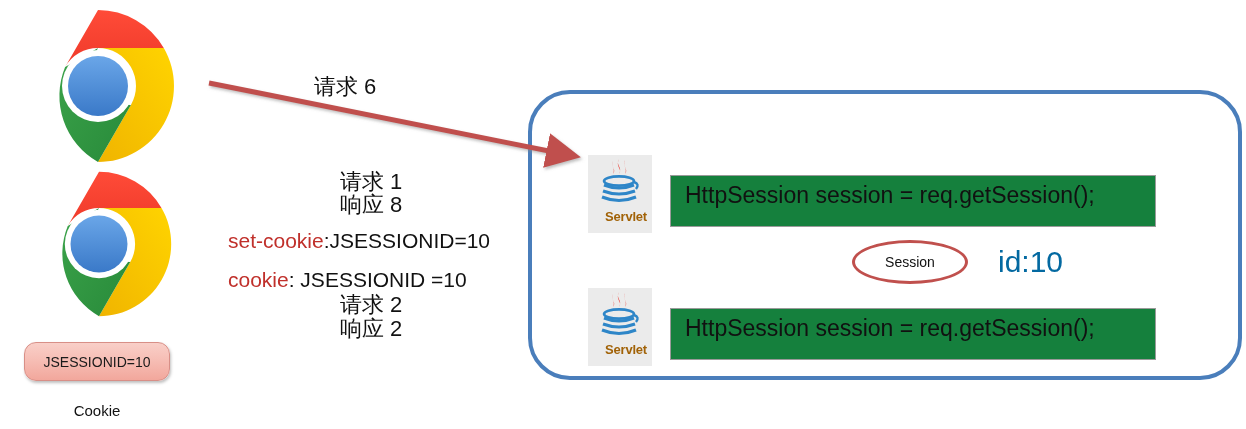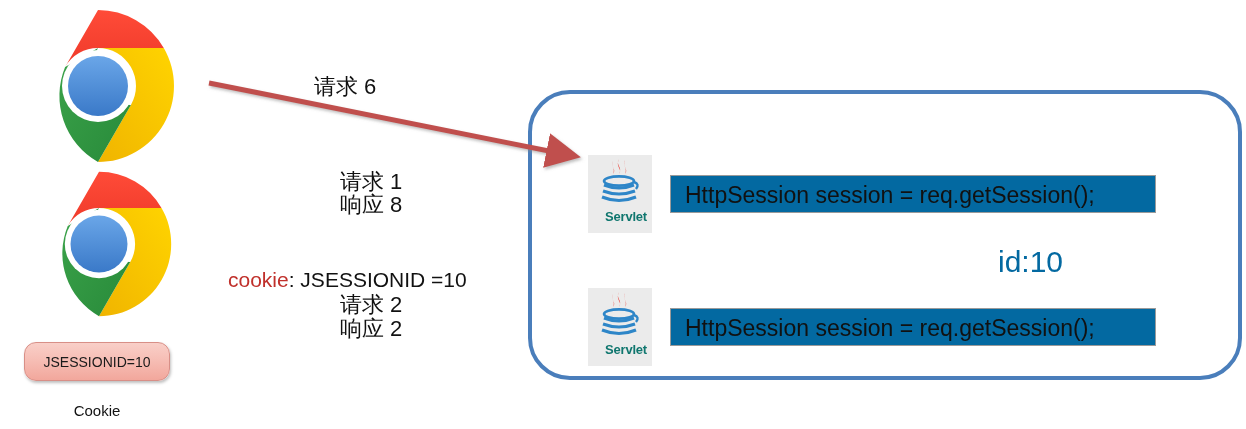--- a/index.html
+++ b/index.html
@@ -36,36 +36,36 @@
     width: 64px; height: 78px;
     background: #EBEBEB;
     text-align: center;
     padding-top: 2px;
   }
   .servlet .cup { display:block; margin: 0 auto; }
   .servlet .cap {
     display: block;
     font-size: 13px;
     font-weight: bold;
-    color: #0f766e;
+    color: #a16207;
     letter-spacing: -0.2px;
     line-height: 14px;
     margin-top: 1px;
     margin-left: 12px;
   }
 
   
   .code-box {
     position: absolute;
-    background: #0369a1;
+    background: #15803d;
     border: 1px solid #9a9a9a;
     color: #111;
     font-size: 23px;
     line-height: 38px;
-    height: 38px;
+    height: 52px;
     padding: 0 14px;
     white-space: nowrap;
     font-family: "Liberation Sans", "DejaVu Sans", sans-serif;
   }
 
   
   .session-ellipse {
     position: absolute;
     left: 852px; top: 240px;
     width: 116px; height: 44px;
@@ -216,20 +216,23 @@
   </svg>
 
   <div class="arrow-label" style="left:310px; top:74px;">请求 6</div>
 
   <div class="arrow-label" style="left:336px; top:169px;">请求 1</div>
   <div class="arrow-label" style="left:336px; top:192px;">响应 8</div>
 
   <div class="arrow-label" style="left:336px; top:292px;text-align:right;">请求 2</div>
   <div class="arrow-label" style="left:336px; top:316px;">响应 2</div>
 
+  <div class="cookie-line" style="left:228px; top:229px;">
+    <span class="k">set-cookie</span><span class="v">:JSESSIONID=10</span>
+  </div>
   <div class="cookie-line" style="left:228px; top:268px;">
     <span class="k">cookie</span><span class="v">: JSESSIONID =10</span>
   </div>
 
   <div class="servlet" style="left:588px; top:155px;">
     <svg class="cup" width="46" height="52" viewBox="0 0 46 52" aria-hidden="true">
       <path d="M22 2 C18 8, 26 10, 22 17 C26 12, 18 10, 22 2 Z" fill="#E8453C"></path>
       <path d="M28 3 C25 9, 31 11, 28 17 C32 12, 25 10, 28 3 Z" fill="#E8453C"></path>
       <path d="M16 4 C13 9, 19 11, 16 17 C20 12, 13 10, 16 4 Z" fill="#E8453C"></path>
       <ellipse cx="22" cy="24" rx="15" ry="4.6" fill="none" stroke="#2E86C8" stroke-width="2.6"></ellipse>
@@ -252,15 +255,18 @@
       <path d="M5 40 Q22 47 39 40" fill="none" stroke="#2E86C8" stroke-width="3"></path>
       <path d="M37 25 Q43 27 39 32" fill="none" stroke="#2E86C8" stroke-width="2.4"></path>
     </svg>
     <span class="cap">Servlet</span>
   </div>
 
   <div class="code-box" style="left:670px; top:175px; width:486px;">HttpSession session = req.getSession();</div>
 
   <div class="code-box" style="left:670px; top:308px; width:486px;">HttpSession session = req.getSession();</div>
 
+  <div class="session-ellipse">
+    <span>Session</span>
+  </div>
   <div class="id-label">id:10</div>
 
 </div>
 
 </body></html>

